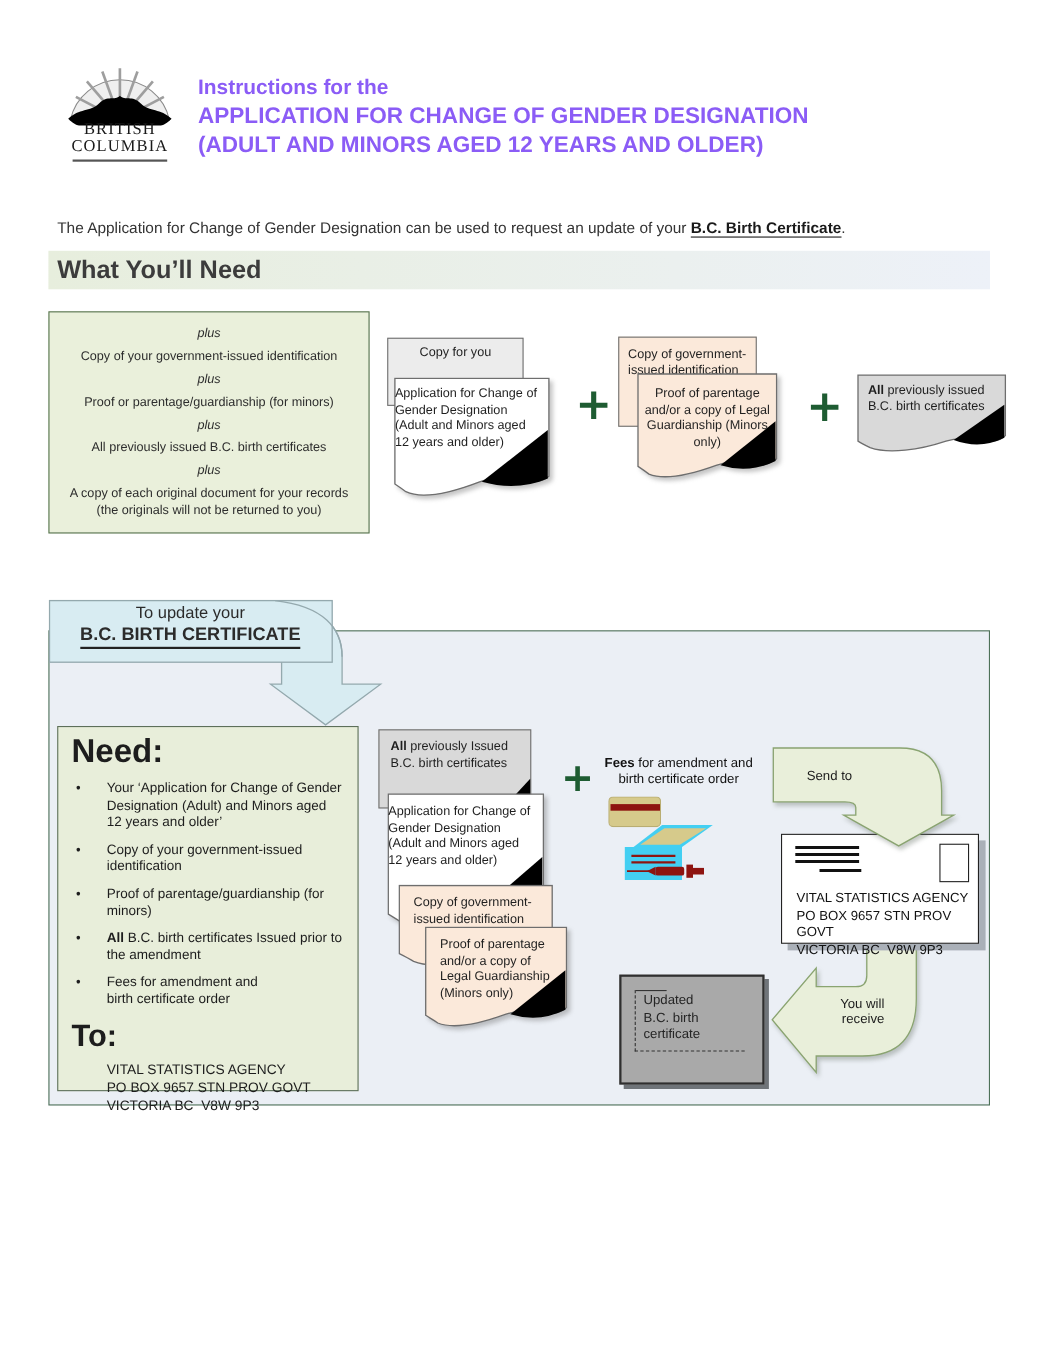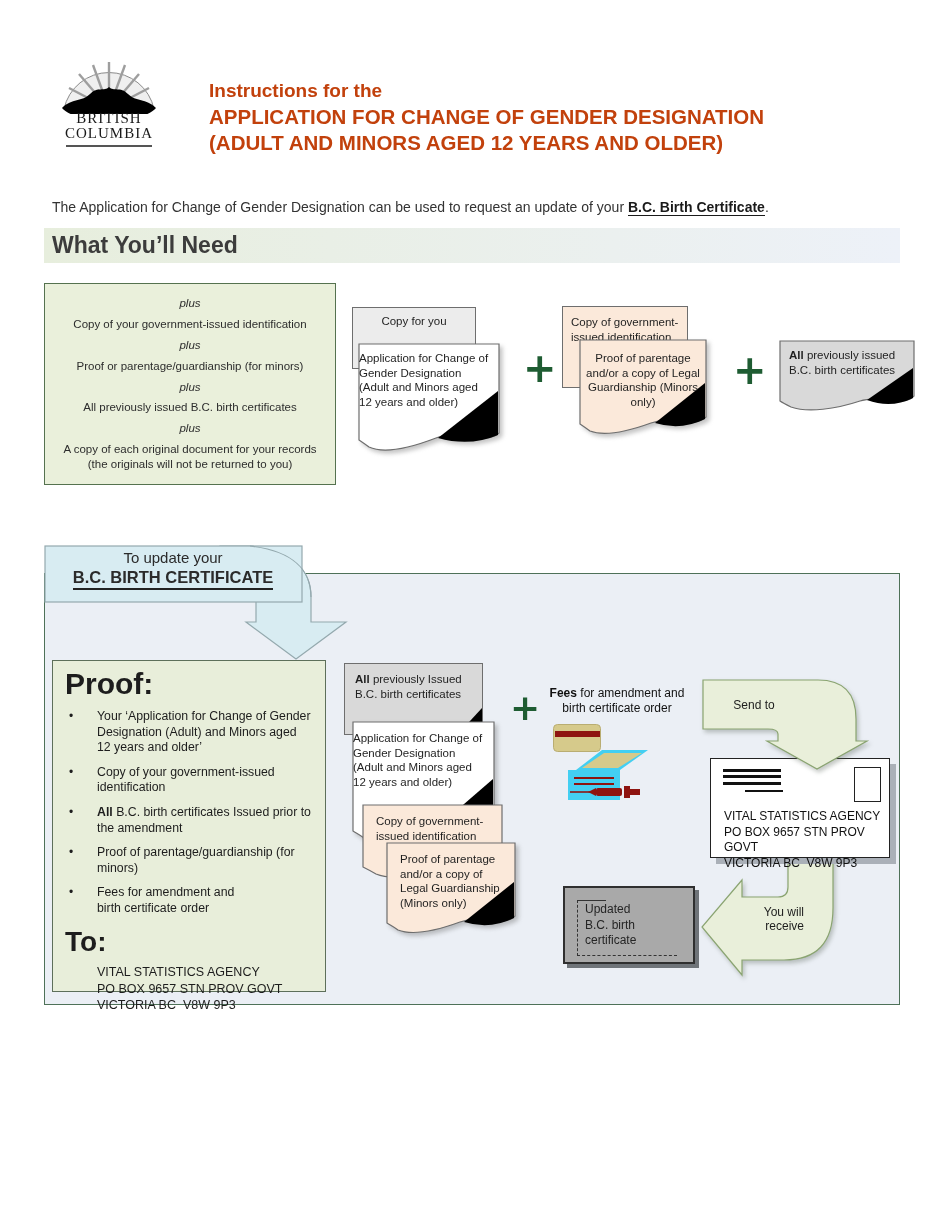--- a/index.html
+++ b/index.html
@@ -6,21 +6,21 @@
   .page{position:relative;width:950px;height:1228px;background:#fff;overflow:hidden;
         font-family:"Liberation Sans",sans-serif;color:#333;}
 
   
   .logo-emblem{position:absolute;left:57px;top:52px;}
   .logo-word{position:absolute;left:47px;width:124px;text-align:center;
              font-family:"Liberation Serif",serif;color:#1a1a1a;letter-spacing:1px;}
   .logo-word.top{top:110px;font-size:15px;}
   .logo-word.bottom{top:125px;font-size:15px;}
   .logo-rule{position:absolute;left:66px;top:145px;width:86px;height:2px;background:#555;}
-  .title-block{position:absolute;left:180px;top:78px;color:#c2410c;font-weight:bold;margin-left:29px;}
+  .title-block{position:absolute;left:180px;top:67px;color:#8b5cf6;font-weight:bold;}
   .title-line1{font-size:19px;line-height:26px;}
   .title-line2,.title-line3{font-size:20.5px;line-height:26px;}
   .intro{position:absolute;left:52px;top:185px;font-size:14px;color:#333;}
   .intro b{color:#1a1a1a;border-bottom:1.8px solid #1a1a1a;padding-bottom:0px;}
 
   
   .banner{position:absolute;left:44px;top:228px;width:856px;height:35px;
           background:linear-gradient(to right,var(--banner-from),var(--banner-to));
           font-size:23px;font-weight:bold;color:#3c3c3c;line-height:35px;padding-left:8px;
           box-sizing:border-box;}
@@ -89,21 +89,21 @@
   .envelope{position:absolute;left:710px;top:758px;width:180px;height:100px;box-sizing:border-box;
             background:#fff;border:1.3px solid #222;box-shadow:6px 6px 0 #aab0b8;z-index:4;}
   .env-bars-a{position:absolute;left:12px;top:10px;width:58px;height:19px;
               background:repeating-linear-gradient(to bottom,#111 0 2.6px,#fff 2.6px 6.5px);}
   .env-bars-b{position:absolute;left:34px;top:31px;width:38px;height:6px;
               background:repeating-linear-gradient(to bottom,#111 0 2.4px,#fff 2.4px 6px);}
   .env-stamp{position:absolute;right:8px;top:8px;width:25px;height:33px;border:1.6px solid #222;background:#fff;}
   .env-addr{position:absolute;left:13px;top:50px;font-size:12px;line-height:1.3;color:#111;}
 
   
-  .result-box{position:absolute;left:563px;top:886px;width:132px;height:78px;box-sizing:border-box;
+  .result-box{position:absolute;left:563px;top:886px;width:132px;height:100px;box-sizing:border-box;
               background:var(--cert-box-bg);border:2px solid #2f2f2f;box-shadow:4px 4px 0 #6f7479;z-index:3;}
   .result-inner{position:absolute;left:12px;top:12px;width:100px;height:56px;box-sizing:border-box;
                 border-left:1px dashed #333;border-bottom:1px dashed #333;
                 padding:2px 0 0 7px;font-size:12px;line-height:1.3;color:#252525;}
   .result-inner::before{content:"";position:absolute;left:0;top:0;width:28px;height:1px;background:#333;}
 
   .svg-layer{position:absolute;z-index:2;}
   .z1{z-index:1;} .z2{z-index:2;} .z5{z-index:5;}
 </style>
 </head>
@@ -192,26 +192,26 @@
     <path class="blue-fill" d="M206,3 C250,8 267,28 267,54 L267,79 L302,79 L252,116 L202,79 L212,79 L212,54 C212,34 198,18 176,10 L176,3 Z"></path>
     <rect class="blue-fill" x="1" y="3" width="257" height="56"></rect>
     <path d="M206,3 C250,8 267,28 267,54" fill="none" stroke="#94a9ae" stroke-width="1.2"></path>
   </svg>
   <div class="blue-label z2">
     <div class="l1">To update your</div>
     <div><span class="l2">B.C. BIRTH CERTIFICATE</span></div>
   </div>
 
   <div class="send-box z2">
-    <div class="send-head">Proof:</div>
+    <div class="send-head">Need:</div>
     <ul class="send-list">
       <li><b></b><span class="preline">Your ‘Application for Change of Gender Designation (Adult) and Minors aged 12 years and older’</span></li>
       <li><b></b><span class="preline">Copy of your government-issued identification</span></li>
+      <li><b></b><span class="preline">Proof of parentage/guardianship (for minors)</span></li>
       <li><b>All</b><span class="preline"> B.C. birth certificates Issued prior to the amendment</span></li>
-      <li><b></b><span class="preline">Proof of parentage/guardianship (for minors)</span></li>
       <li><b></b><span class="preline">Fees for amendment and
 birth certificate order</span></li>
     </ul>
     <div class="to-head">To:</div>
     <div class="send-addr">
       <div class="prewrap">VITAL STATISTICS AGENCY</div>
       <div class="prewrap">PO BOX 9657 STN PROV GOVT</div>
       <div class="prewrap">VICTORIA BC  V8W 9P3</div>
     </div>
   </div>

